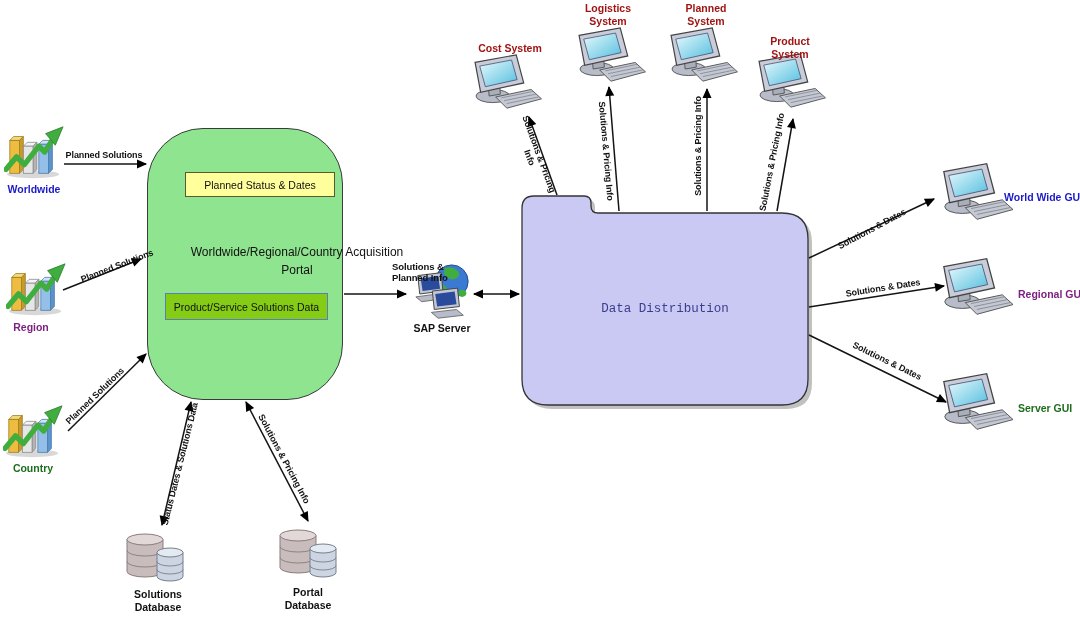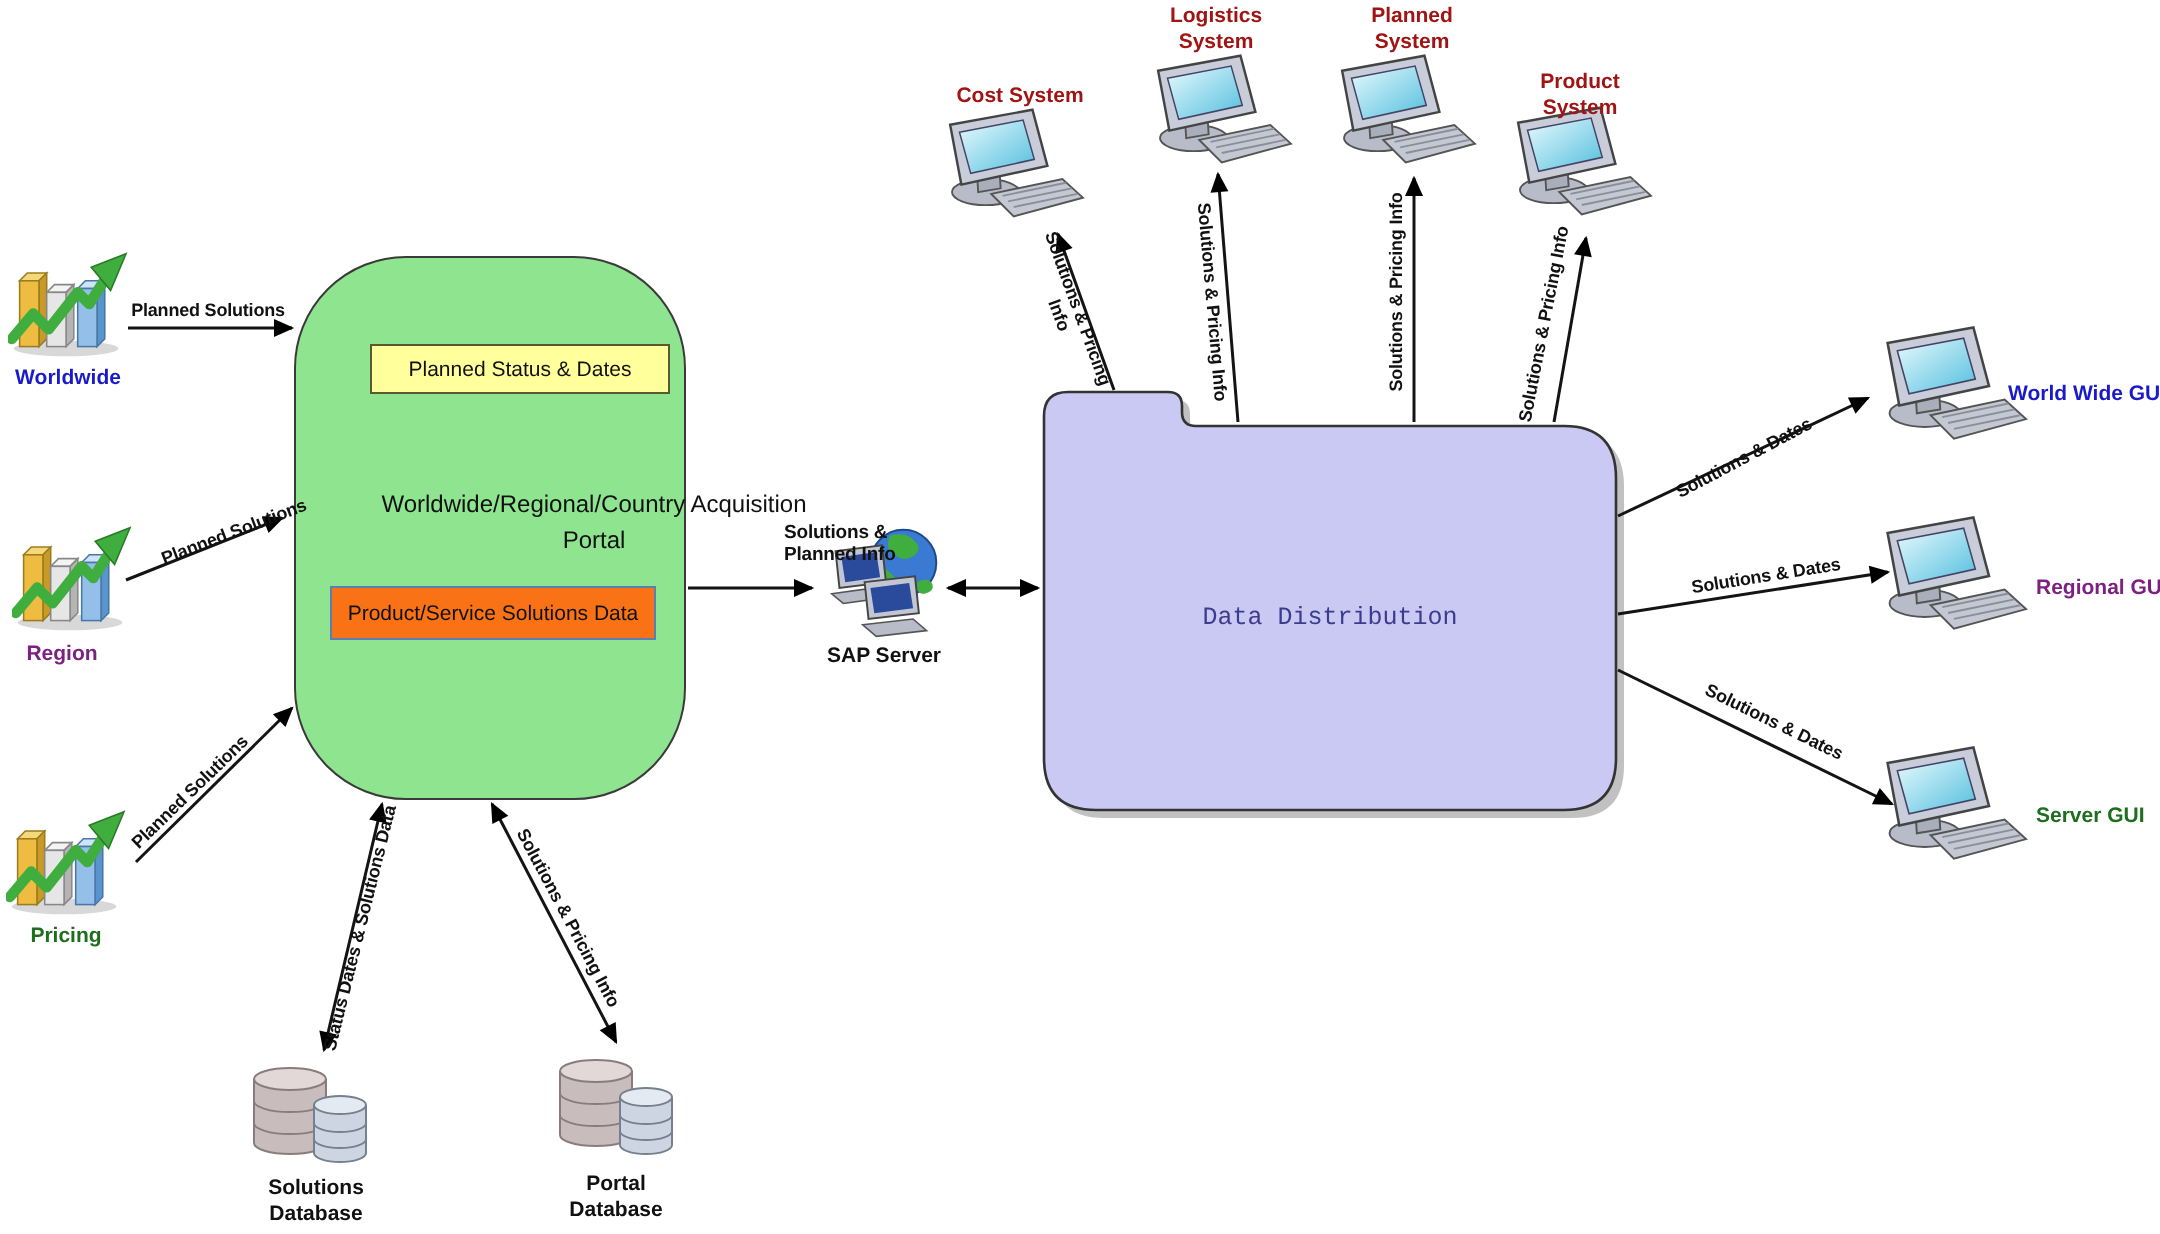--- a/index.html
+++ b/index.html
@@ -62,21 +62,21 @@
       <line x1="809" y1="335" x2="946" y2="402" marker-end="url(#ah)"></line>
     </g>
   </svg>
 
   <div class="portal" style="background-color: rgb(143, 228, 143);"></div>
   <div class="portal-title">
     <span>Worldwide/Regional/Country</span>
     <span>Acquisition Portal</span>
   </div>
   <div class="inner-box planned-box" style="background-color: rgb(255, 255, 156);">Planned Status &amp; Dates</div>
-  <div class="inner-box solutions-box" style="background-color: #f97316;">Product/Service Solutions Data</div>
+  <div class="inner-box solutions-box" style="background-color: #84cc16;">Product/Service Solutions Data</div>
 
   <div class="dd-label" style="color: rgb(60, 60, 140); font-family: Liberation Mono, monospace;">Data Distribution</div>
 
   <div class="icon" style="left:4px;top:124px;width:60px;height:56px;">
       <svg viewBox="0 0 62 56" xmlns="http://www.w3.org/2000/svg">
         <ellipse cx="30" cy="51" rx="27" ry="4" fill="#d8d8d8"></ellipse>
         <polygon points="6,16 16,16 20,12 10,12" fill="#f5d878" stroke="#9a7d20" stroke-width="0.8"></polygon>
         <polygon points="16,16 20,12 20,46 16,50" fill="#c99a28" stroke="#9a7d20" stroke-width="0.8"></polygon>
         <rect x="6" y="16" width="10" height="34" fill="#eebc40" stroke="#9a7d20" stroke-width="0.8"></rect>
         <polygon points="20,22 30,22 34,18 24,18" fill="#f4f4f4" stroke="#888" stroke-width="0.8"></polygon>
@@ -118,21 +118,21 @@
         <polygon points="20,22 30,22 34,18 24,18" fill="#f4f4f4" stroke="#888" stroke-width="0.8"></polygon>
         <polygon points="30,22 34,18 34,46 30,50" fill="#b4b4b4" stroke="#888" stroke-width="0.8"></polygon>
         <rect x="20" y="22" width="10" height="28" fill="#e6e6e6" stroke="#888" stroke-width="0.8"></rect>
         <polygon points="36,20 46,20 50,16 40,16" fill="#cfe4f8" stroke="#4878a8" stroke-width="0.8"></polygon>
         <polygon points="46,20 50,16 50,46 46,50" fill="#5a94cc" stroke="#4878a8" stroke-width="0.8"></polygon>
         <rect x="36" y="20" width="10" height="30" fill="#94bfe8" stroke="#4878a8" stroke-width="0.8"></rect>
         <polyline points="2,46 13,33 21,41 36,22 42,28 49,17" fill="none" stroke="#3fae3f" stroke-width="5.5" stroke-linecap="round" stroke-linejoin="round"></polyline>
         <polygon points="43,9 61,2 53,21" fill="#3fae3f" stroke="#2a7a2a" stroke-width="0.8"></polygon>
       </svg>
     </div>
-  <div class="nlabel" style="left: 33px; top: 462px; color: rgb(29, 110, 29);">Pricing</div>
+  <div class="nlabel" style="left: 33px; top: 462px; color: rgb(29, 110, 29);">Country</div>
 
   <div class="icon" style="left:124px;top:530px;width:62px;height:55px;">
       <svg viewBox="0 0 62 54" xmlns="http://www.w3.org/2000/svg">
         <path d="M3,9 L3,41 A18,5.5 0 0 0 39,41 L39,9" fill="#c9bcbc" stroke="#8a7c7c" stroke-width="1"></path>
         <ellipse cx="21" cy="9" rx="18" ry="5.5" fill="#e2d8d8" stroke="#8a7c7c" stroke-width="1"></ellipse>
         <path d="M3,20 A18,5.5 0 0 0 39,20" fill="none" stroke="#8a7c7c" stroke-width="0.9"></path>
         <path d="M3,31 A18,5.5 0 0 0 39,31" fill="none" stroke="#8a7c7c" stroke-width="0.9"></path>
         <path d="M33,22 L33,46 A13,4.5 0 0 0 59,46 L59,22" fill="#cdd5e2" stroke="#76808e" stroke-width="1"></path>
         <ellipse cx="46" cy="22" rx="13" ry="4.5" fill="#e4eaf2" stroke="#76808e" stroke-width="1"></ellipse>
         <path d="M33,31 A13,4.5 0 0 0 59,31" fill="none" stroke="#76808e" stroke-width="0.9"></path>

